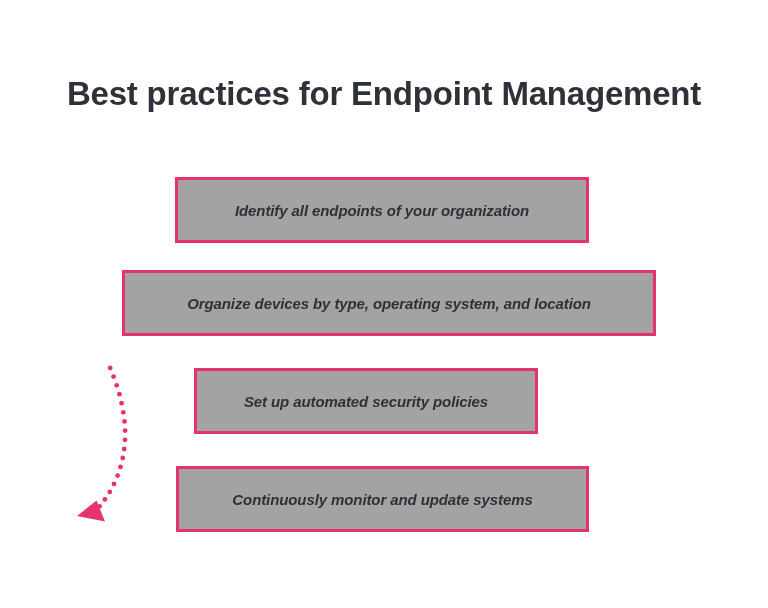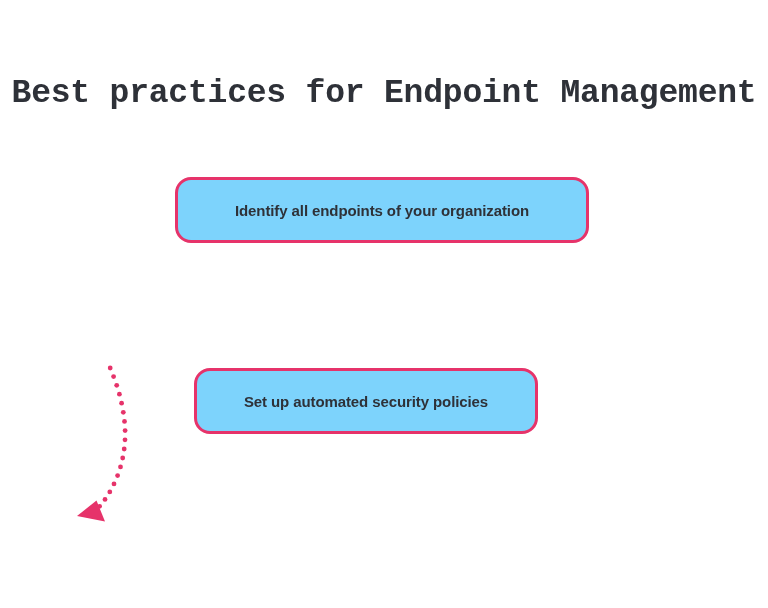--- a/index.html
+++ b/index.html
@@ -26,32 +26,32 @@
     left: 0;
     top: 72px;
     width: 768px;
     text-align: center;
     font-size: 33px;
     font-weight: 700;
     letter-spacing: -0.2px;
     color: #2e3138;
     line-height: 44px;
     white-space: nowrap;
-    font-family: Liberation Mono, monospace;
   }
 
   
   .step-box {
     position: absolute;
     border: 3px solid #e6336a;
-    border-radius: 16px;
-    background: #7dd3fc;
+    border-radius: 0;
+    background: #a3a3a3;
     display: flex;
     align-items: center;
     justify-content: center;
+    font-style: italic;
   }
 
   .step-label {
     font-size: 15px;
     font-weight: 700;
     color: #2e3138;
     letter-spacing: -0.1px;
     white-space: nowrap;
     text-align: center;
   }
@@ -99,19 +99,25 @@
       <circle cx="45.0" cy="149.4" r="2.4"></circle>
       <circle cx="39.6" cy="156.3" r="2.4"></circle>
     </g>
     <polygon fill="#e6336a" points="36.5,150.5 45.0,171.5 17.0,166.0"></polygon>
   </svg>
 
   <div id="step-box-1" class="step-box">
     <span class="step-label">Identify all endpoints of your organization</span>
   </div>
 
+  <div id="step-box-2" class="step-box">
+    <span class="step-label">Organize devices by type, operating system, and location</span>
+  </div>
 
   <div id="step-box-3" class="step-box">
     <span class="step-label">Set up automated security policies</span>
   </div>
 
+  <div id="step-box-4" class="step-box">
+    <span class="step-label">Continuously monitor and update systems</span>
+  </div>
 
 </div>
 
 </body></html>

